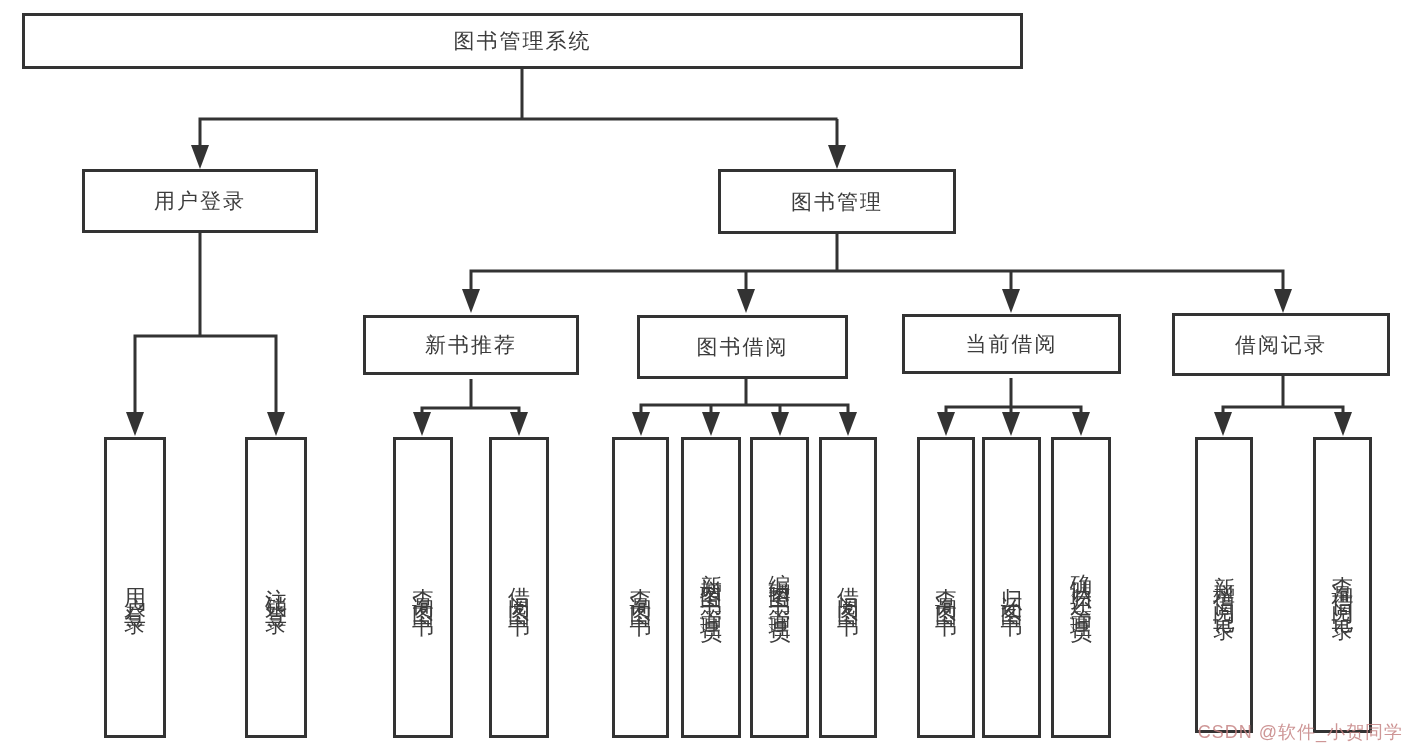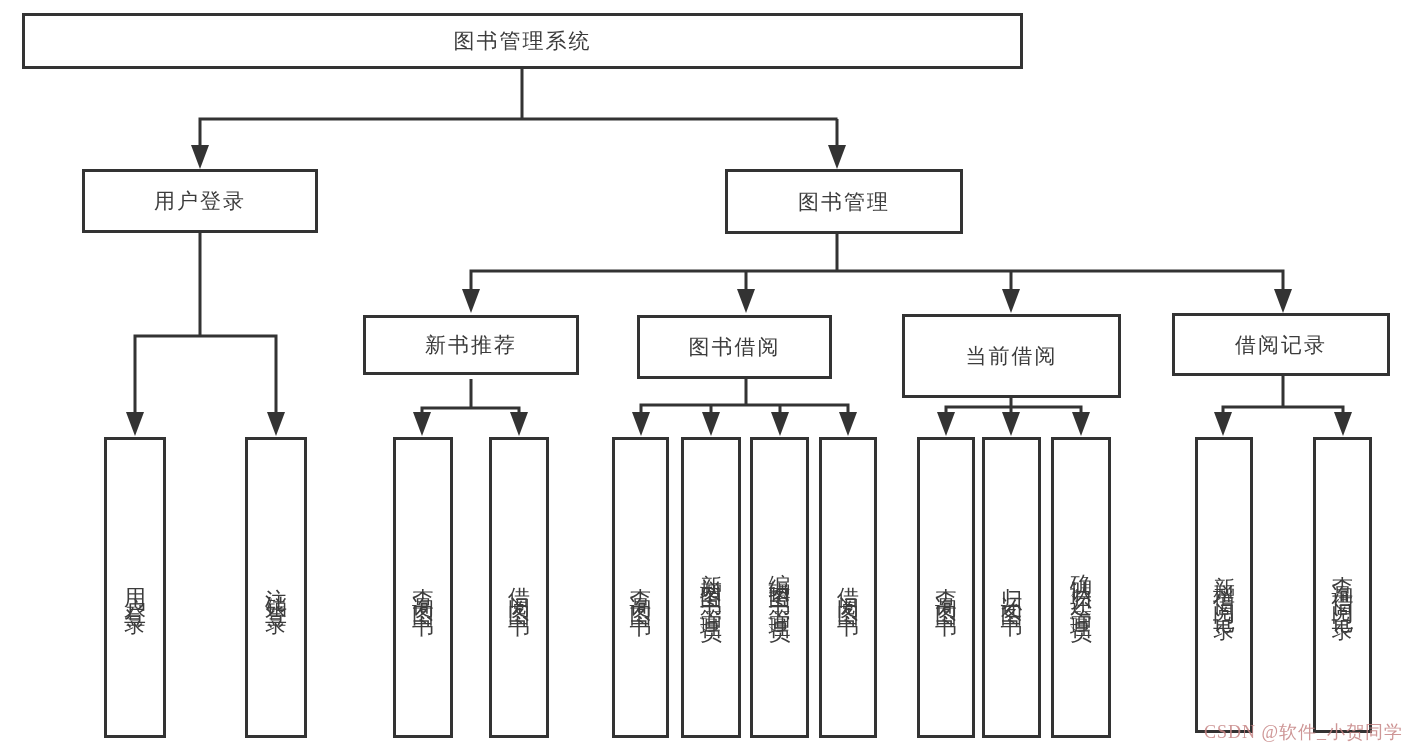--- a/index.html
+++ b/index.html
@@ -7,21 +7,20 @@
     padding: 0;
     background: #ffffff;
     font-family: "Liberation Sans", "DejaVu Sans", sans-serif;
   }
   #canvas {
     position: relative;
     width: 1405px;
     height: 747px;
     background: #ffffff;
     overflow: hidden;
-    font-family: Liberation Serif, serif;
   }
   #connectors {
     position: absolute;
     left: 0;
     top: 0;
     width: 1405px;
     height: 747px;
   }
   .node {
     position: absolute;
@@ -125,25 +124,25 @@
     </g>
     <g fill="#333333" stroke="none">
       <polygon points="1214,412 1232,412 1223,436"></polygon>
       <polygon points="1334,412 1352,412 1343,436"></polygon>
     </g>
   </svg>
 
   <div class="node" style="left:22px; top:13px; width:1001px; height:56px;">图书管理系统</div>
 
   <div class="node" style="left:82px; top:169px; width:236px; height:64px;">用户登录</div>
-  <div class="node" style="left:718px; top:169px; width:238px; height:65px;margin-left:7px;">图书管理</div>
+  <div class="node" style="left:718px; top:169px; width:238px; height:65px;">图书管理</div>
 
   <div class="node" style="left:363px; top:315px; width:216px; height:60px;">新书推荐</div>
-  <div class="node" style="left:637px; top:315px; width:195px; height:64px;">图书借阅</div>
-  <div class="node" style="left:902px; top:314px; width:219px; height:84px;">当前借阅</div>
+  <div class="node" style="left:637px; top:315px; width:211px; height:64px;">图书借阅</div>
+  <div class="node" style="left:902px; top:314px; width:219px; height:60px;">当前借阅</div>
   <div class="node" style="left:1172px; top:313px; width:218px; height:63px;">借阅记录</div>
 
   <div class="vnode" style="left:104px; top:437px; width:62px; height:301px;">用户登录</div>
   <div class="vnode" style="left:245px; top:437px; width:62px; height:301px;">注销登录</div>
 
   <div class="vnode" style="left:393px; top:437px; width:60px; height:301px;">查询图书</div>
   <div class="vnode" style="left:489px; top:437px; width:60px; height:301px;">借阅图书</div>
 
   <div class="vnode" style="left:612px; top:437px; width:57px; height:301px;">查询图书</div>
   <div class="vnode" style="left:681px; top:437px; width:60px; height:301px; letter-spacing:7px;">新增图书（管理员）</div>

